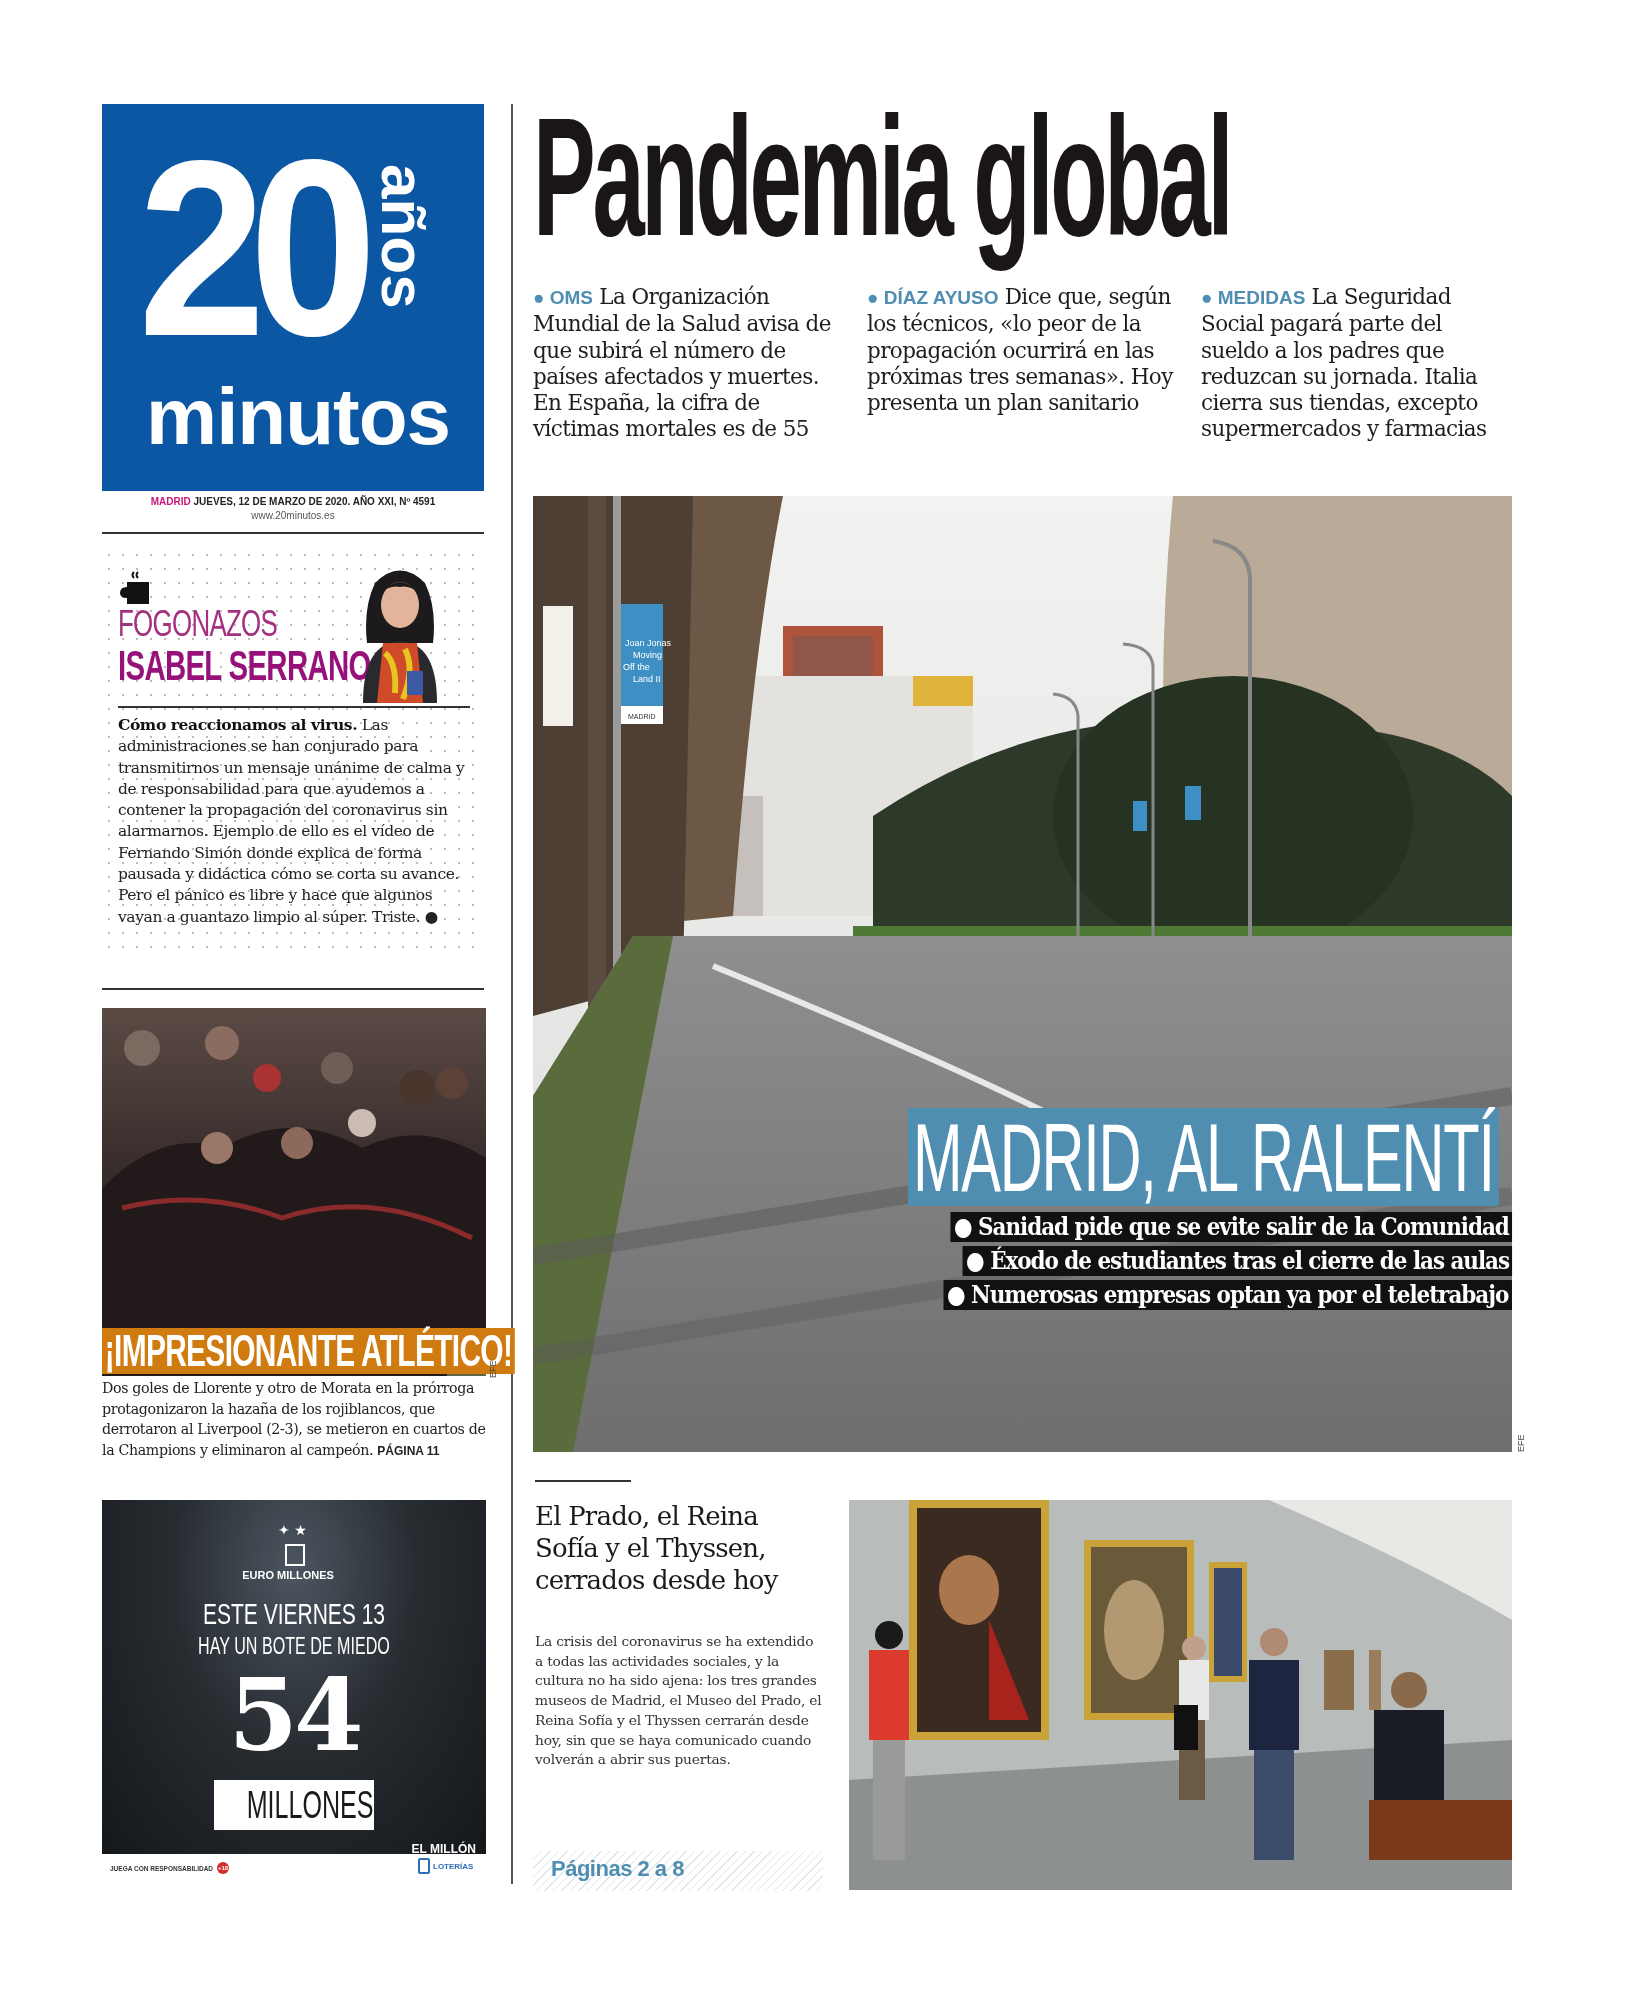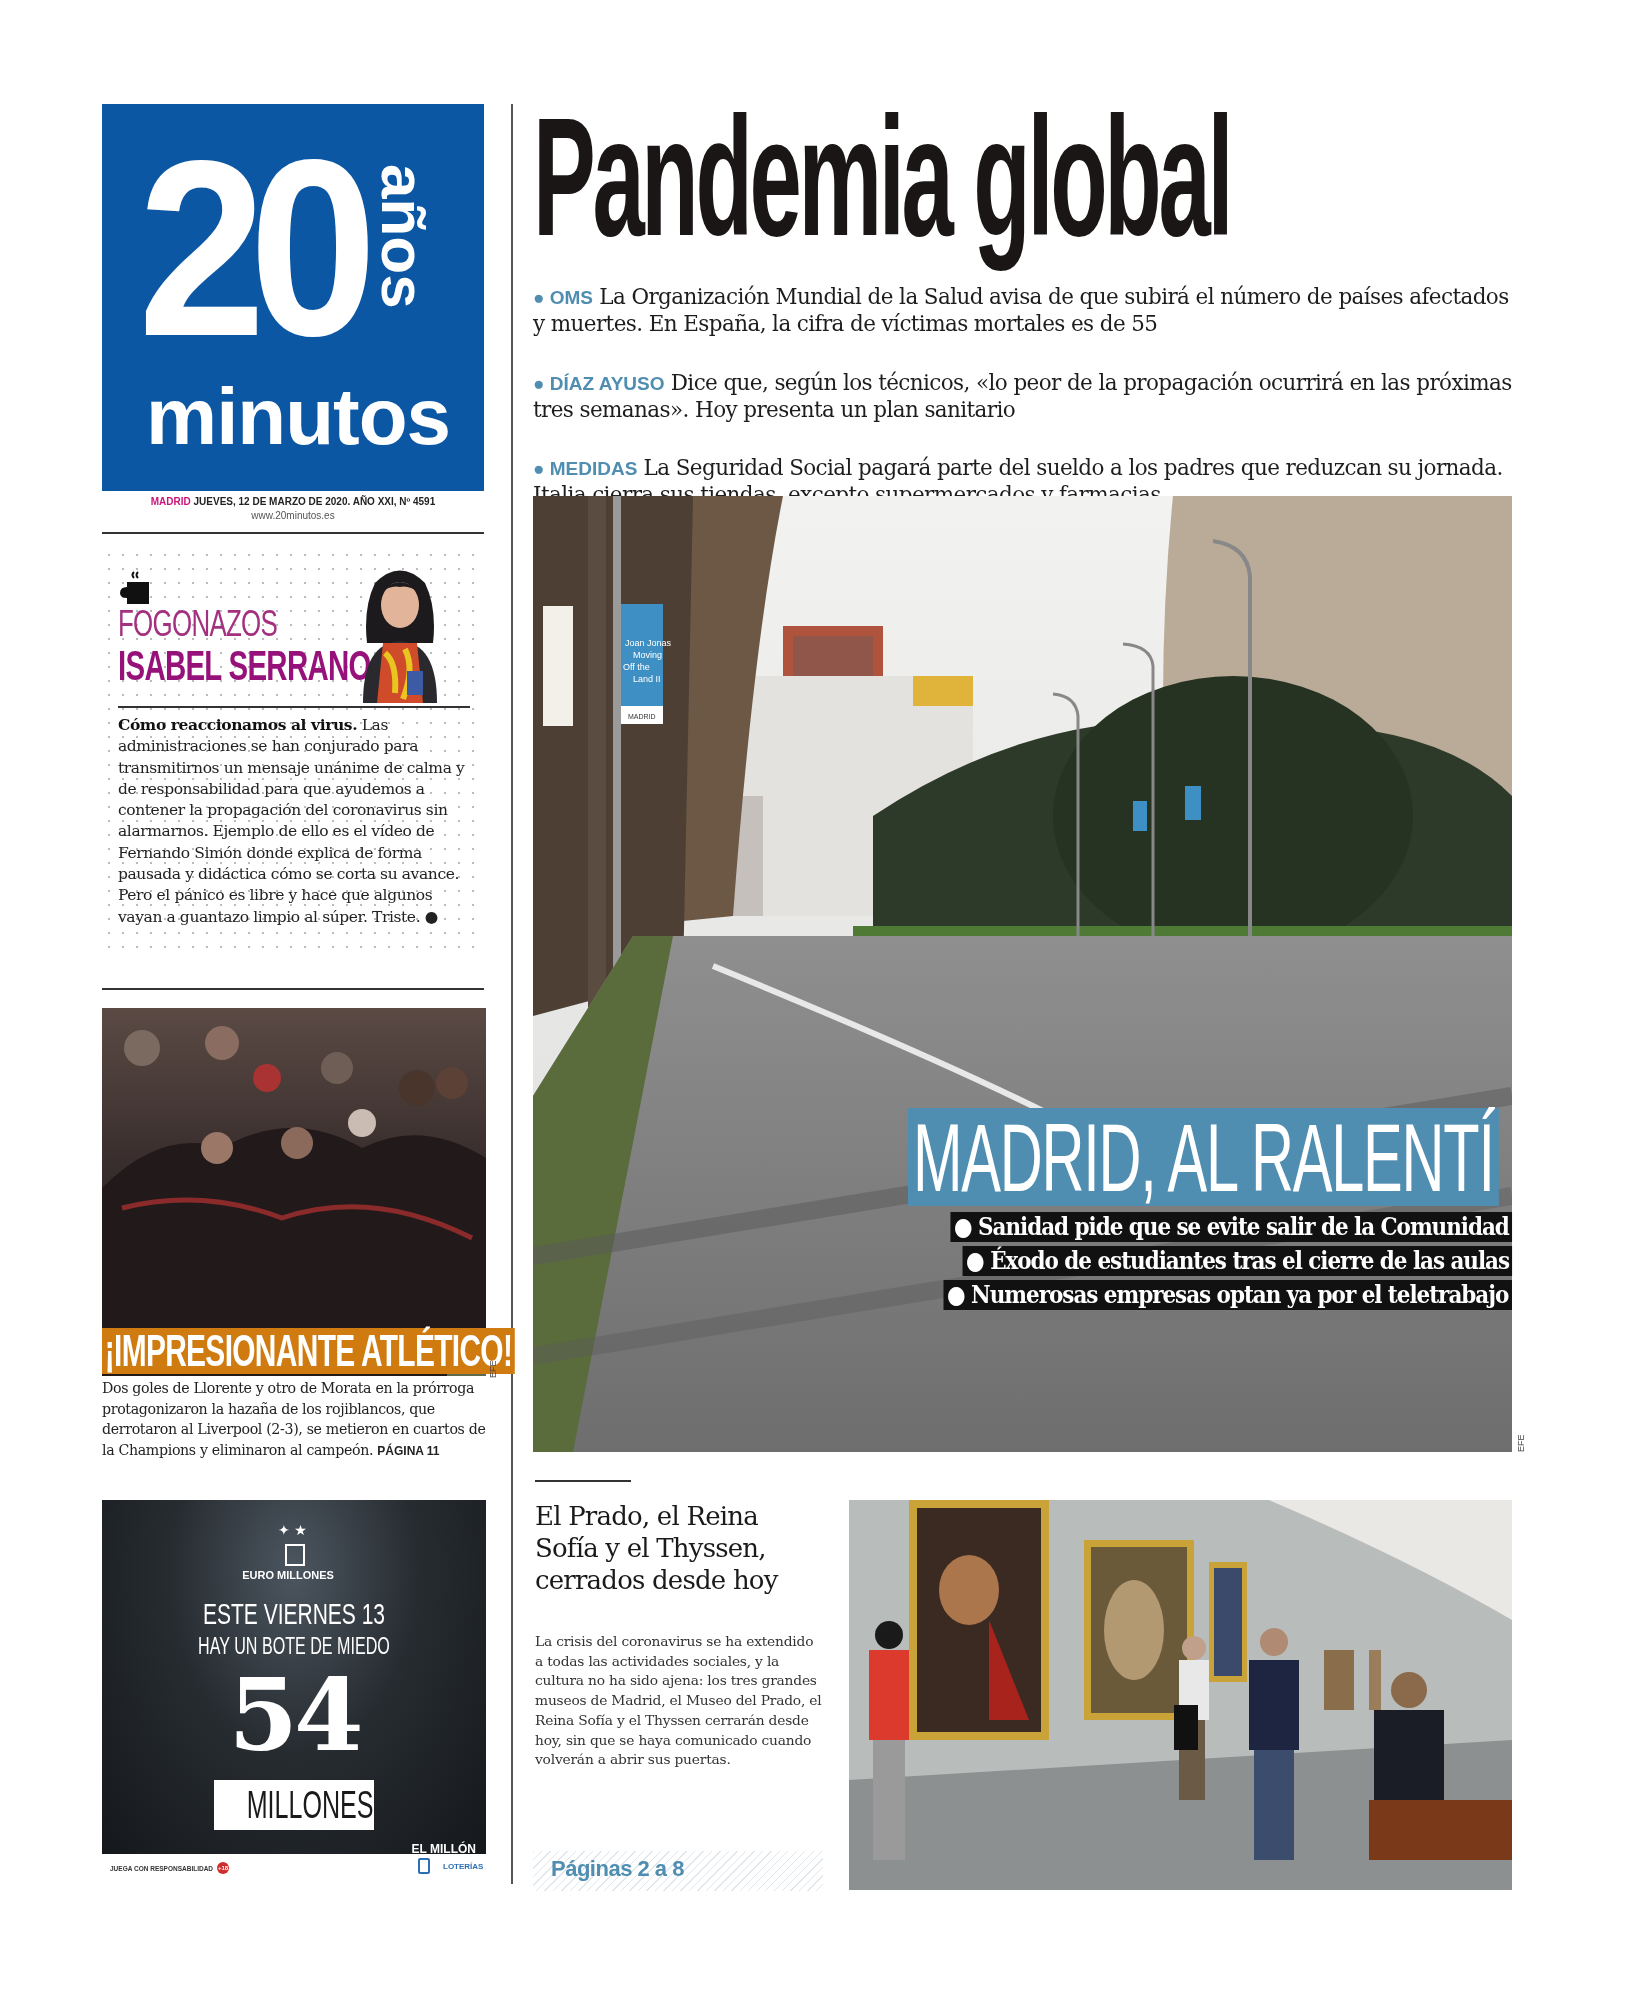--- a/index.html
+++ b/index.html
@@ -121,31 +121,31 @@
   .ad-unit span { display: inline-block; transform: scaleX(0.66); }
   .ad-sponsor {
     position: absolute; right: 10px; top: 342px;
     font-family: "Liberation Sans", sans-serif; font-weight: bold; font-size: 12px;
   }
   .ad-foot {
     left: 110px; top: 1862px; font-family: "Liberation Sans", sans-serif; font-weight: bold; font-size: 6.5px; color: #333;
     display: flex; align-items: center; gap: 4px;
   }
   .age-badge { width: 12px; height: 12px; border-radius: 50%; background: #d12d2d; color: #fff; font-size: 6px; text-align: center; line-height: 12px; }
-  .loterias { left: 418px; top: 1858px; display: flex; align-items: center; gap: 13px; font-family: "Liberation Sans", sans-serif; font-weight: bold; font-size: 8px; color: #2c6fb5; justify-content: flex-end; }
+  .loterias { left: 418px; top: 1858px; display: flex; align-items: center; gap: 3px; font-family: "Liberation Sans", sans-serif; font-weight: bold; font-size: 8px; color: #2c6fb5; justify-content: flex-end; }
   .loterias .box { width: 12px; height: 16px; border: 2px solid #2c6fb5; border-radius: 2px; }
 
   
   .headline {
     left: 533px; top: 92px; white-space: nowrap;
     font-family: "Liberation Sans", sans-serif; font-weight: bold; font-size: 168px; line-height: 170px;
     letter-spacing: -6px; color: #1a1616;
     transform: scaleX(0.56); transform-origin: left top;
   }
-  .subs { left: 533px; top: 284px; width: 980px; display: flex; gap: 32px; flex-direction: column; }
+  .subs { left: 533px; top: 284px; width: 980px; display: flex; gap: 22px; }
   .sub { flex: 1; font-size: 21.5px; line-height: 26.3px; letter-spacing: -0.6px; color: #1d1d1d; }
   .sub .kick { font-family: "Liberation Sans", sans-serif; font-weight: bold; color: #4f8db1; font-size: 19px; letter-spacing: 0; }
 
   
   .hero { left: 533px; top: 496px; width: 979px; height: 956px; overflow: hidden; background: #d8d8d6; }
   .hero-title {
     left: 908px; top: 1108px; height: 98px; padding: 0 8px; white-space: nowrap;
     background: #4f8db1; color: #fff;
     font-family: "Liberation Sans", sans-serif; font-size: 96px; line-height: 100px;
     letter-spacing: -2px; transform: scaleX(0.62); transform-origin: left top;

